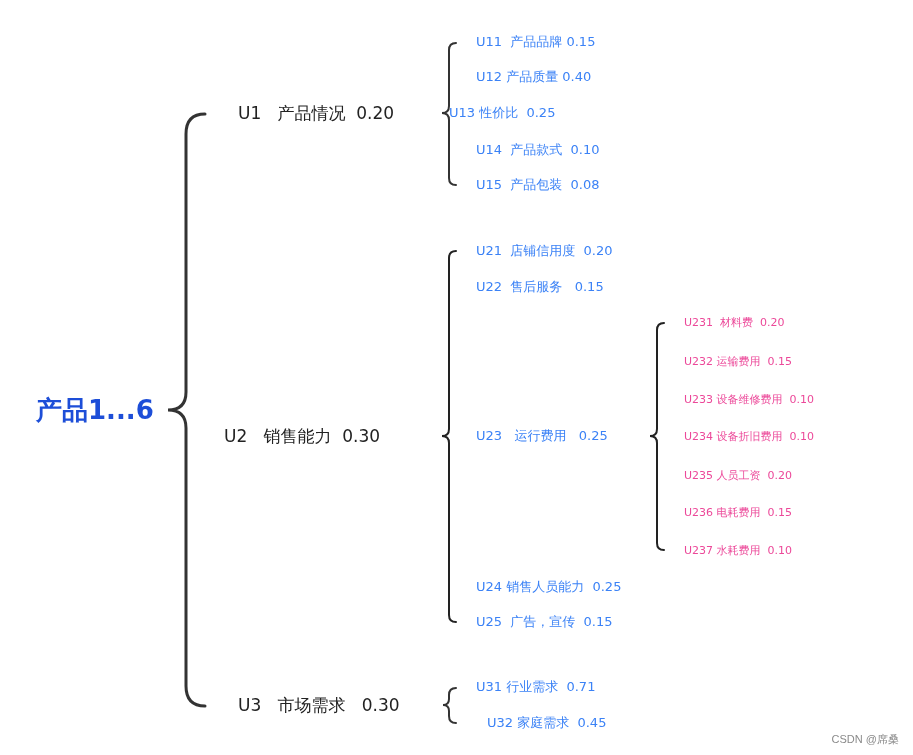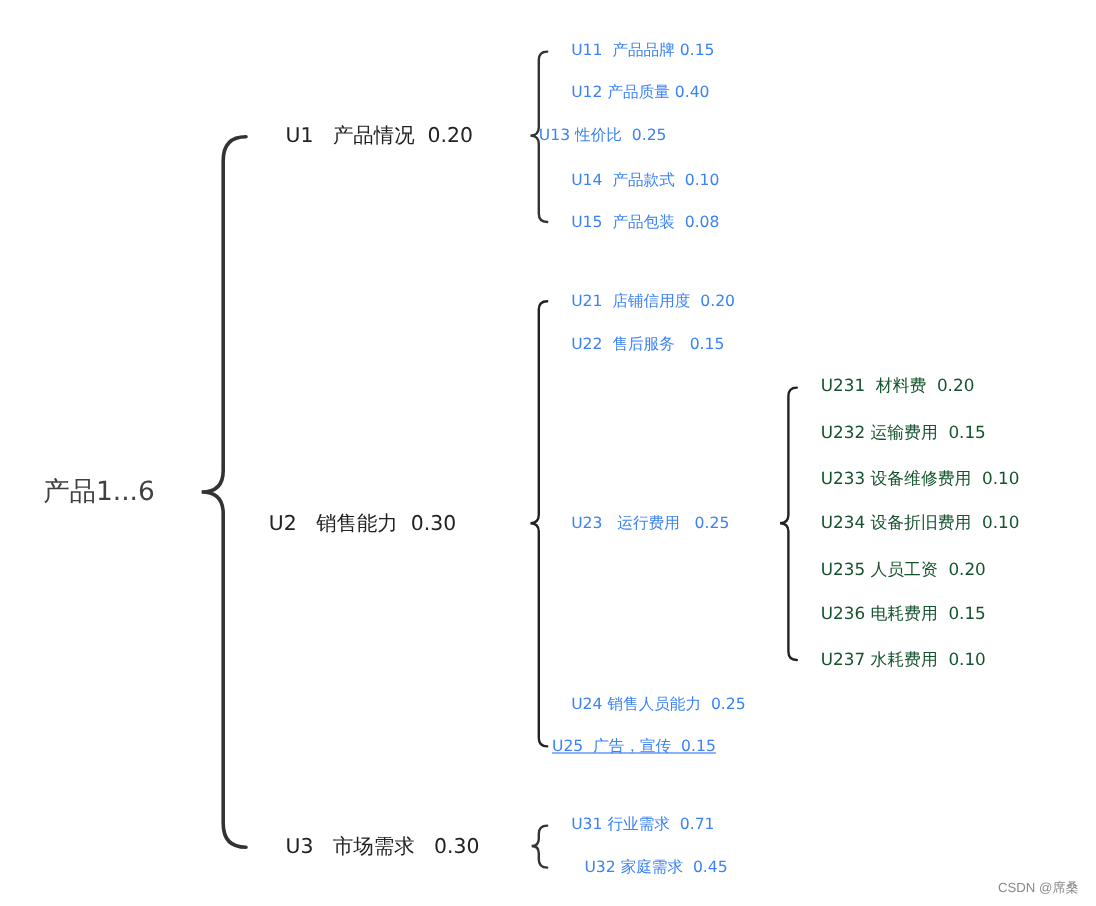--- a/index.html
+++ b/index.html
@@ -1,23 +1,23 @@
 <!DOCTYPE html>
 <html><head>
   <meta charset="utf-8">
   <style>
     html, body { margin: 0; padding: 0; background: #ffffff; }
     body { width: 913px; height: 755px; position: relative; overflow: hidden;
            font-family: "DejaVu Sans", "Liberation Sans", sans-serif; }
     svg.braces { position: absolute; left: 0; top: 0; }
     .t { position: absolute; white-space: pre; transform: translateY(-50%); }
-    .root { font-size: 22px; color: #404040; font-weight: 400; }
+    .root { font-size: 26px; color: #1d4ed8; font-weight: 700; }
     .l1 { font-size: 17px; color: #222222; }
     .l2 { font-size: 13px; color: #3b82f6; }
-    .l3 { font-size: 14px; color: #14532d; }
+    .l3 { font-size: 11px; color: #ec4899; }
     .wm { position: absolute; right: 14px; bottom: 8px; font-size: 11px; color: #8a8a8a;
           font-family: "Liberation Sans", sans-serif; }
   </style>
 </head>
 <body>
 
 <svg class="braces" width="913" height="755">
 
   <path d="M205,114 Q186,114 186,134 L186,392 Q186,410 168,410 Q186,410 186,428 L186,686 Q186,706 205,706" fill="none" stroke="#333333" stroke-width="3" stroke-linecap="round"></path>
 
@@ -39,21 +39,21 @@
 <div class="t l2" style="left:476px; top:42px;">U11  产品品牌 0.15</div>
 <div class="t l2" style="left:476px; top:77px;">U12 产品质量 0.40</div>
 <div class="t l2" style="left:449px; top:113px;">U13 性价比  0.25</div>
 <div class="t l2" style="left:476px; top:150px;">U14  产品款式  0.10</div>
 <div class="t l2" style="left:476px; top:185px;">U15  产品包装  0.08</div>
 
 <div class="t l2" style="left:476px; top:251px;">U21  店铺信用度  0.20</div>
 <div class="t l2" style="left:476px; top:287px;">U22  售后服务   0.15</div>
 <div class="t l2" style="left:476px; top:436px;">U23   运行费用   0.25</div>
 <div class="t l2" style="left:476px; top:587px;">U24 销售人员能力  0.25</div>
-<div class="t l2" style="left:460px; top:622px;text-decoration:underline;">U25  广告，宣传  0.15</div>
+<div class="t l2" style="left:476px; top:622px;">U25  广告，宣传  0.15</div>
 
 <div class="t l3" style="left:684px; top:322px;">U231  材料费  0.20</div>
 <div class="t l3" style="left:684px; top:361px;">U232 运输费用  0.15</div>
 <div class="t l3" style="left:684px; top:399px;">U233 设备维修费用  0.10</div>
 <div class="t l3" style="left:684px; top:436px;">U234 设备折旧费用  0.10</div>
 <div class="t l3" style="left:684px; top:475px;">U235 人员工资  0.20</div>
 <div class="t l3" style="left:684px; top:512px;">U236 电耗费用  0.15</div>
 <div class="t l3" style="left:684px; top:550px;">U237 水耗费用  0.10</div>
 
 <div class="t l2" style="left:476px; top:687px;">U31 行业需求  0.71</div>

